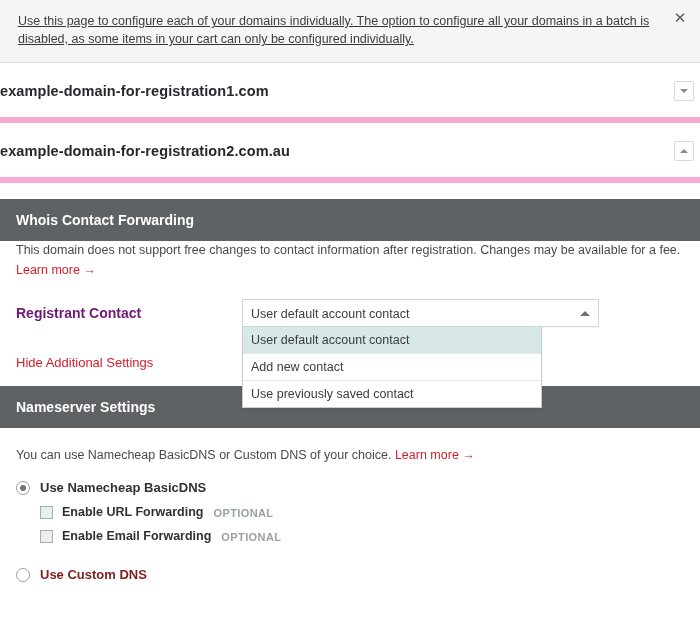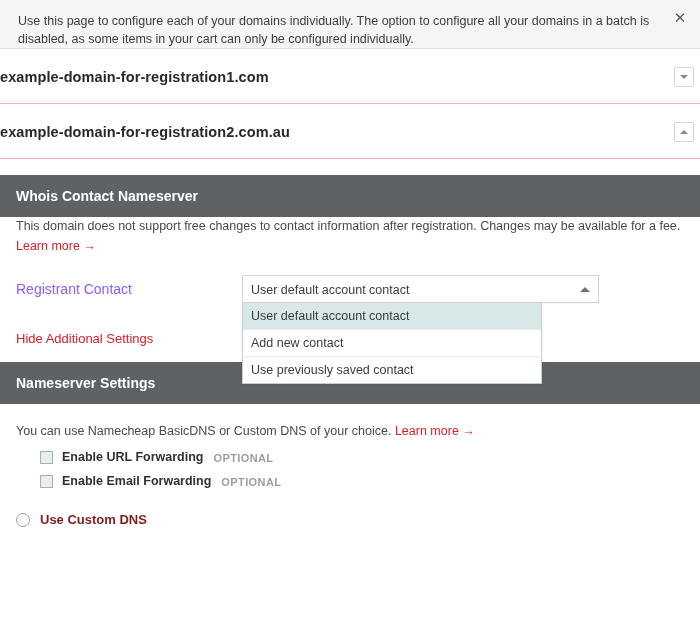--- a/index.html
+++ b/index.html
@@ -14,24 +14,25 @@
     font-size: 13px;
     color: #333333;
     overflow: hidden;
     position: relative;
   }
 
   
   .notice {
     background: #f5f5f5;
     border-bottom: 1px solid #e2e2e2;
-    padding: 12px 34px 0 18px;
+    padding: 12px 34px 14px 18px;
     position: relative;
     min-height: 46px;
     box-sizing: border-box;
+    text-decoration: underline;
   }
   .notice-text {
     font-size: 12.5px;
     line-height: 18px;
     color: #3d3d3d;
     max-width: 640px;
   }
   .notice-close {
     position: absolute;
     top: 10px;
@@ -41,21 +42,21 @@
     line-height: 16px;
     text-align: center;
     font-size: 15px;
     color: #5a5a5a;
     cursor: pointer;
     font-family: "DejaVu Sans", sans-serif;
   }
 
   
   .domain-row {
-    border-bottom: 1px solid #f9a8d4;
+    border-bottom: 6px solid #f9a8d4;
     padding: 20px 0 18px 0;
     position: relative;
     box-sizing: border-box;
   }
   .domain-name {
     font-size: 14.5px;
     font-weight: bold;
     color: #26292b;
     padding-left: 0px;
     letter-spacing: 0.1px;
@@ -122,22 +123,22 @@
   
   .field-row {
     display: flex;
     align-items: center;
     margin-top: 22px;
     position: relative;
   }
   .field-label {
     width: 226px;
     font-size: 14px;
-    font-weight: normal;
-    color: #8b5cf6;
+    font-weight: bold;
+    color: #701a75;
     flex: 0 0 226px;
   }
   .select-wrap {
     position: relative;
     width: 357px;
   }
   .select-box {
     border: 1px solid #cfd6d7;
     background: #ffffff;
     height: 28px;
@@ -274,21 +275,21 @@
   </div>
 </div>
 
 <div class="domain-row">
   <div class="domain-name">example-domain-for-registration2.com.au</div>
   <div class="domain-toggle">
     <span class="caret up"></span>
   </div>
 </div>
 
-<div class="section-header">Whois Contact Nameserver</div>
+<div class="section-header">Whois Contact Forwarding</div>
 
 <div class="section-body">
   <div class="info-text">This domain does not support free changes to contact information after registration. Changes may be available for a fee.</div>
   <span class="learn-more">Learn more →</span>
 
   <div class="field-row">
     <div class="field-label">Registrant Contact</div>
     <div class="select-wrap">
       <div class="select-box">
         <span>User default account contact</span>
@@ -306,20 +307,24 @@
 </div>
 
 <div class="section-header">Nameserver Settings</div>
 
 <div class="ns-body">
   <div class="info-text">
     <span>You can use Namecheap BasicDNS or Custom DNS of your choice.</span>
     <span class="link">Learn more →</span>
   </div>
 
+  <div class="radio-row">
+    <span class="radio checked"></span>
+    <span class="radio-label">Use Namecheap BasicDNS</span>
+  </div>
 
   <div class="check-row">
     <span class="checkbox"></span>
     <span class="check-label">Enable URL Forwarding</span>
     <span class="optional-tag">OPTIONAL</span>
   </div>
 
   <div class="check-row">
     <span class="checkbox"></span>
     <span class="check-label">Enable Email Forwarding</span>

